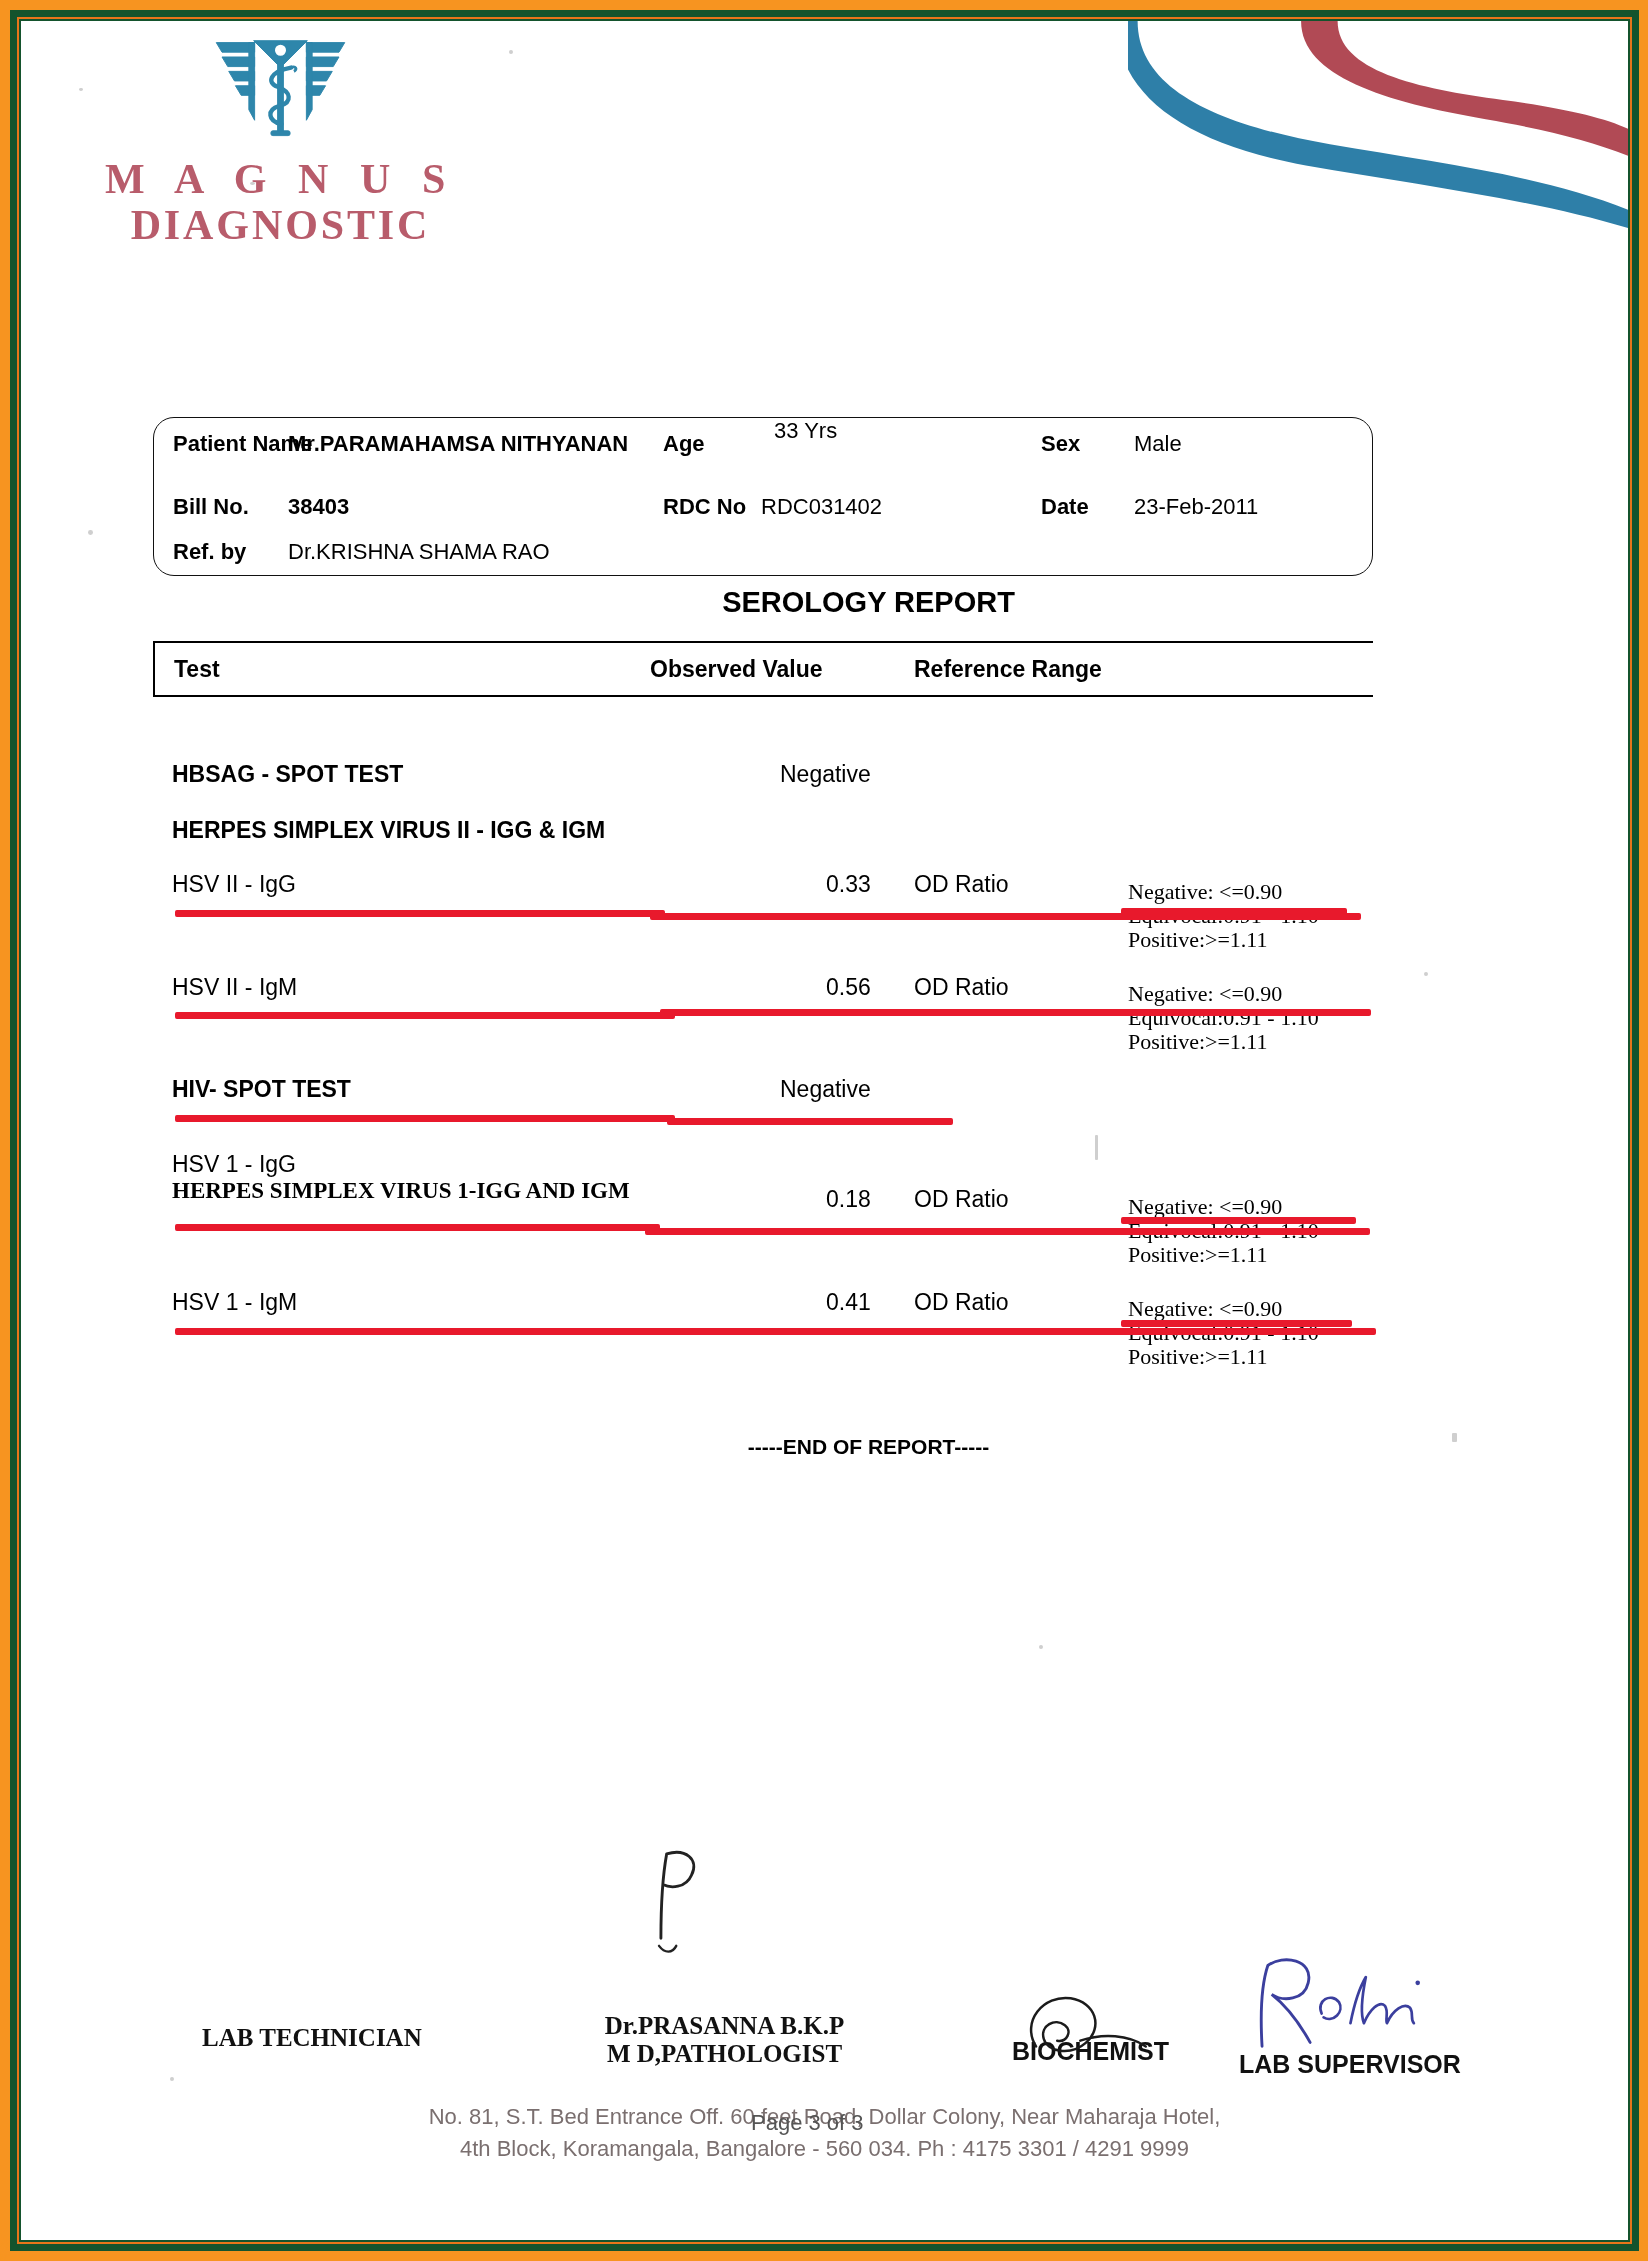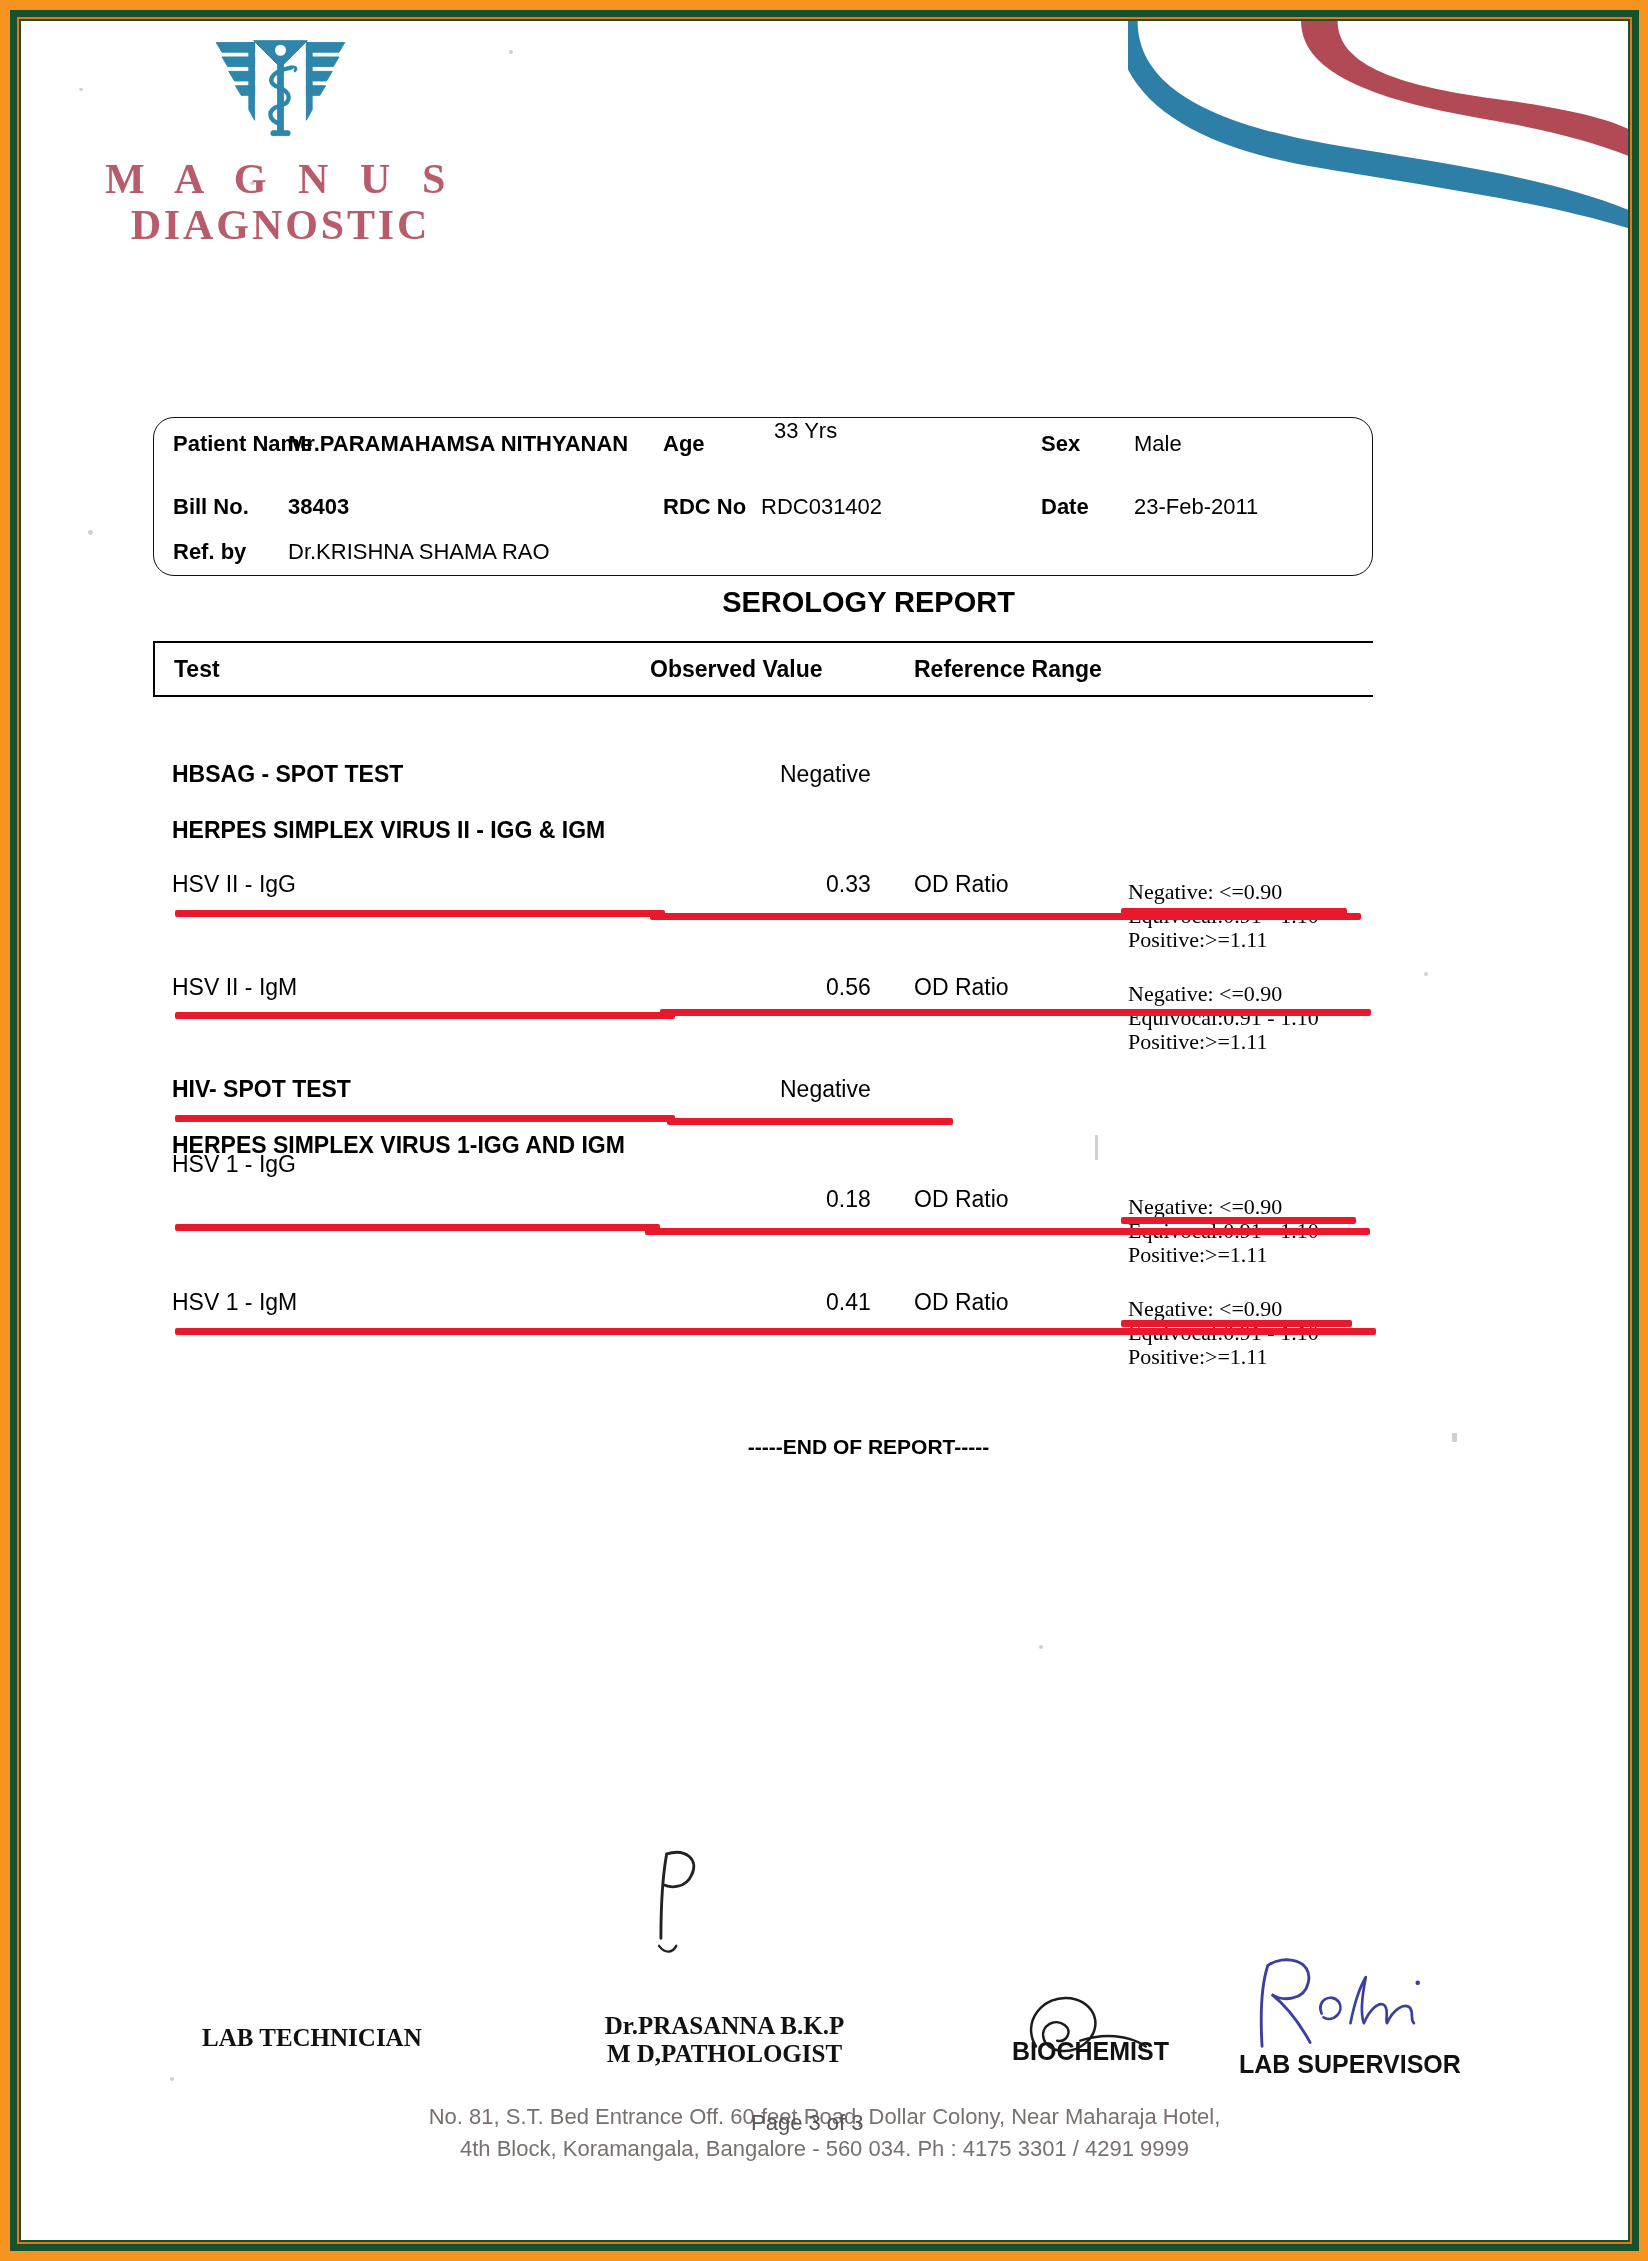--- a/index.html
+++ b/index.html
@@ -339,21 +339,21 @@
       <span class="row-unit" style="left:893px;top:953px;">OD Ratio</span>
       <div class="ref-block" style="left:1107px;top:961px;">
         <div>Negative: &lt;=0.90</div>
         <div>Equivocal:0.91 - 1.10</div>
         <div>Positive:&gt;=1.11</div>
       </div>
 
       <span class="row-label bold" style="left:151px;top:1055px;">HIV- SPOT TEST</span>
       <span class="row-value" style="left:759px;top:1055px;">Negative</span>
 
-      <span class="row-label bold" style="left:151px;top:1111px;">HERPES SIMPLEX VIRUS 1-IGG AND IGM</span>
+      <span class="row-label bold" style="left:151px;top:1157px;font-family:Liberation Serif, serif;">HERPES SIMPLEX VIRUS 1-IGG AND IGM</span>
 
       <span class="row-label" style="left:151px;top:1130px;">HSV 1 - IgG</span>
       <span class="row-value" style="left:805px;top:1165px;">0.18</span>
       <span class="row-unit" style="left:893px;top:1165px;">OD Ratio</span>
       <div class="ref-block" style="left:1107px;top:1174px;">
         <div>Negative: &lt;=0.90</div>
         <div>Equivocal:0.91 - 1.10</div>
         <div>Positive:&gt;=1.11</div>
       </div>
 

